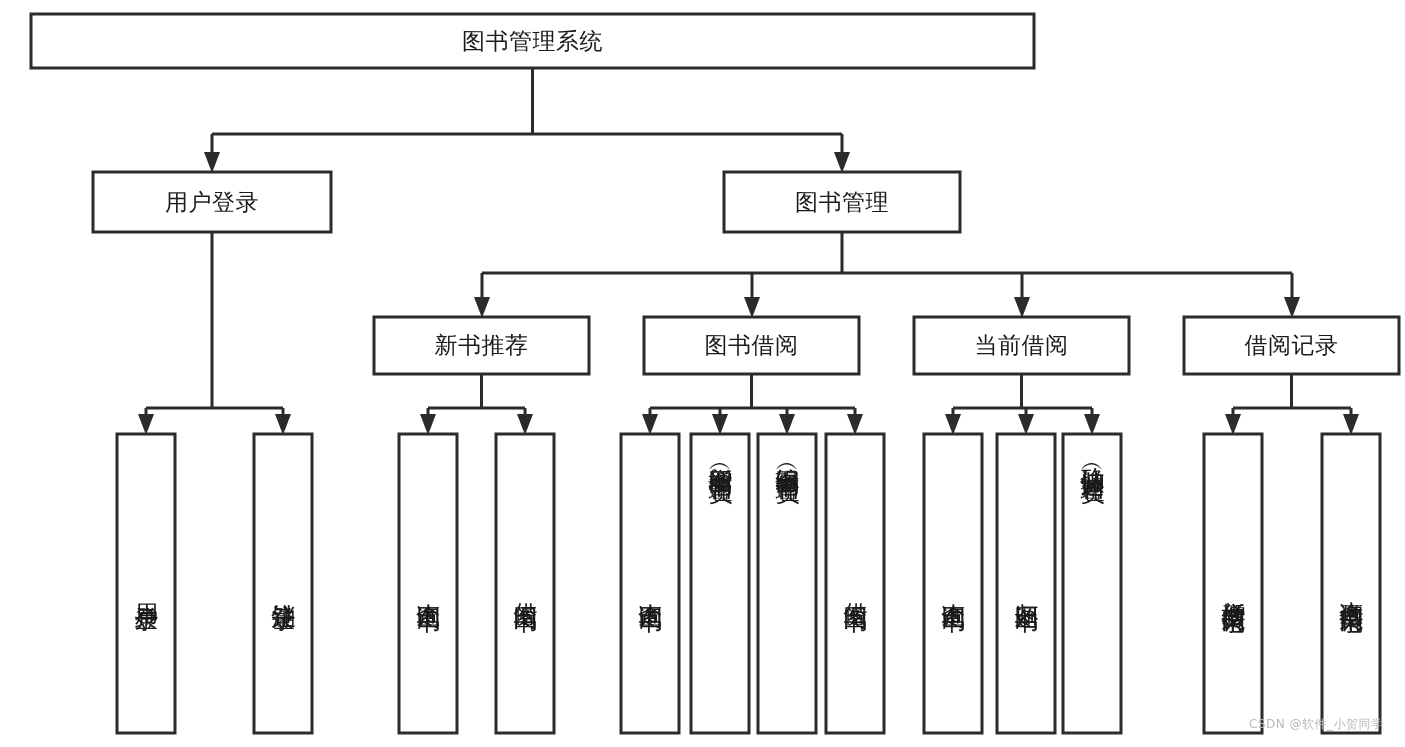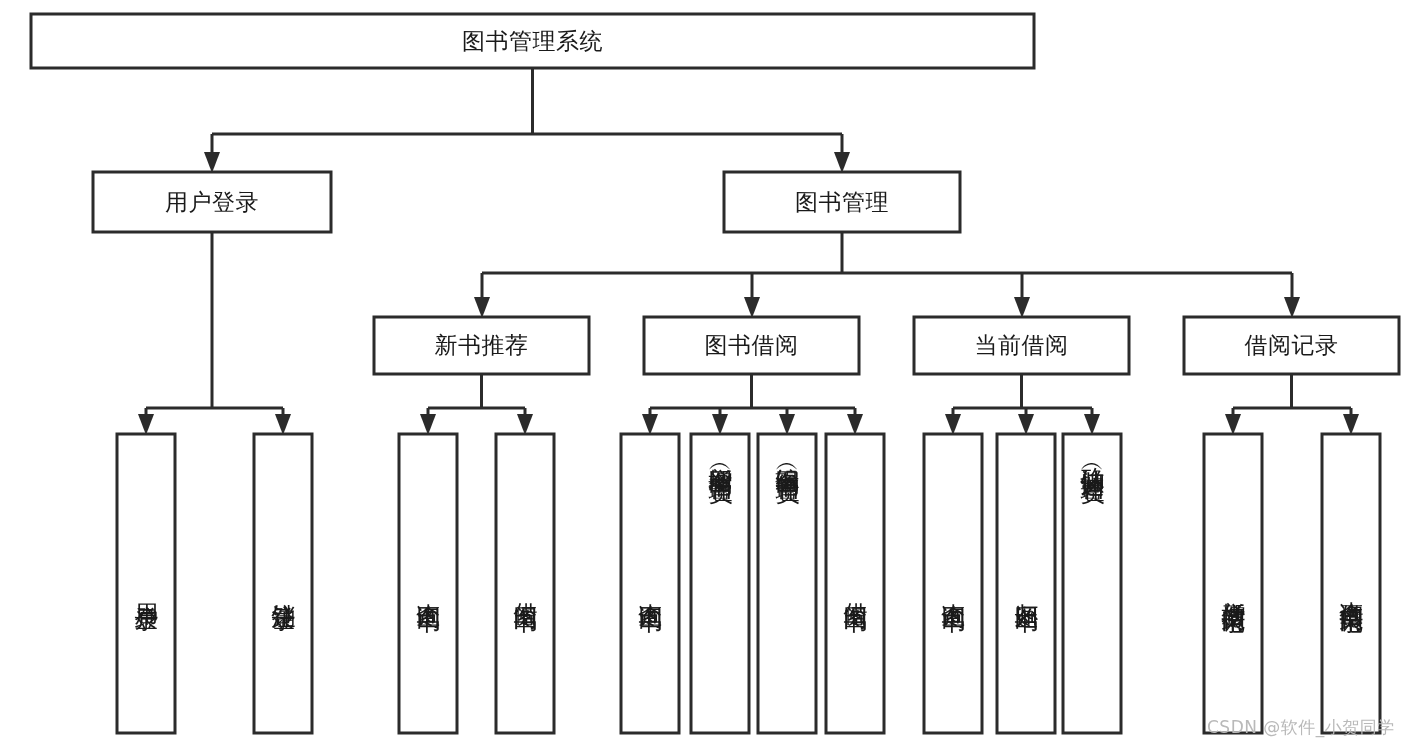--- a/index.html
+++ b/index.html
@@ -65,25 +65,26 @@
     font-size: 24px;
     line-height: 1.12;
     color: #1a1a1a;
     letter-spacing: 2px;
     white-space: nowrap;
     text-align: left;
   }
   .watermark {
     position: absolute;
     font-family: "DejaVu Sans", "Liberation Sans", sans-serif;
-    font-size: 17px;
+    font-size: 12px;
     color: #b9b9b9;
     white-space: nowrap;
     letter-spacing: 0.5px;
     pointer-events: none;
+    padding-left: 42px;
   }
 </style>
 </head>
 <body>
 
 <div id="diagram-root">
   <svg class="diagram-canvas" viewBox="0 0 1405 747">
     <g id="connector-layer">
         <g>
           <line x1="520.5" y1="68" x2="520.5" y2="134" class="connector-line"></line>

